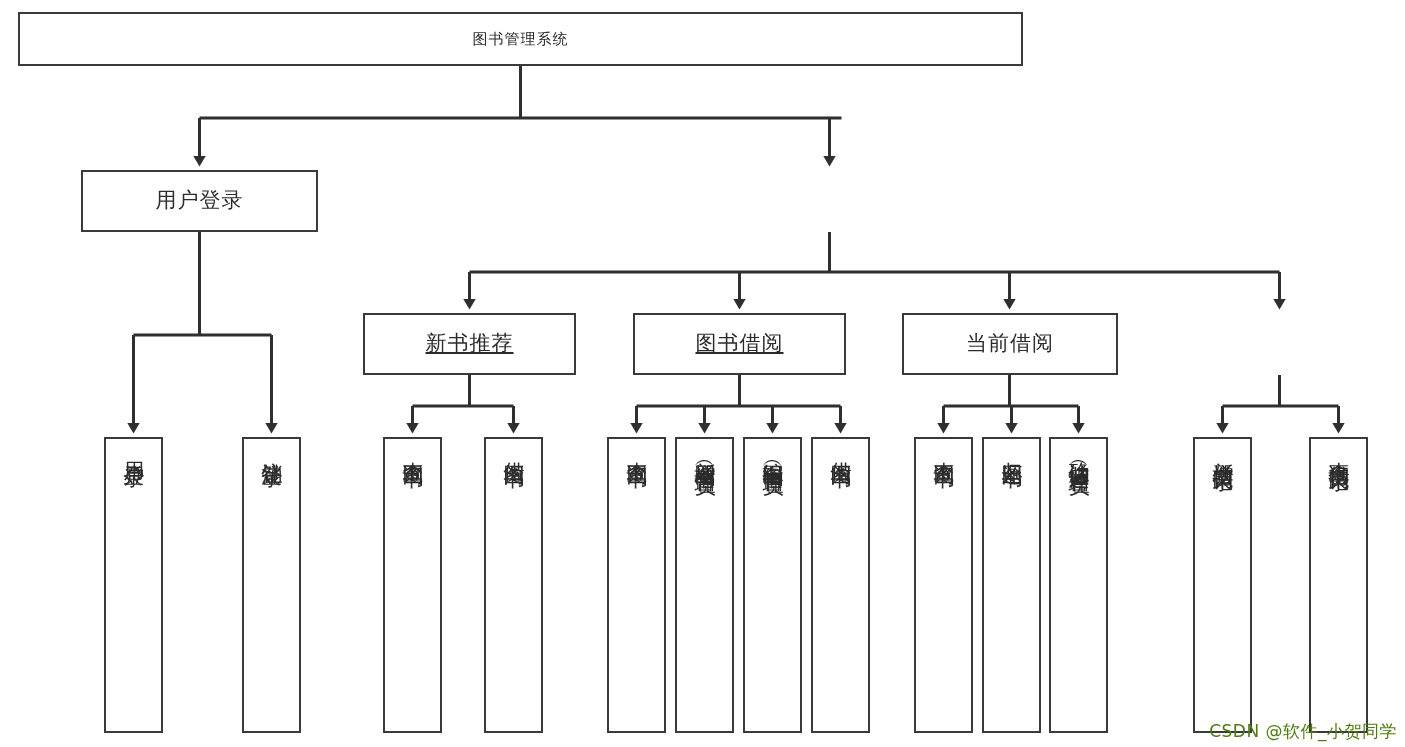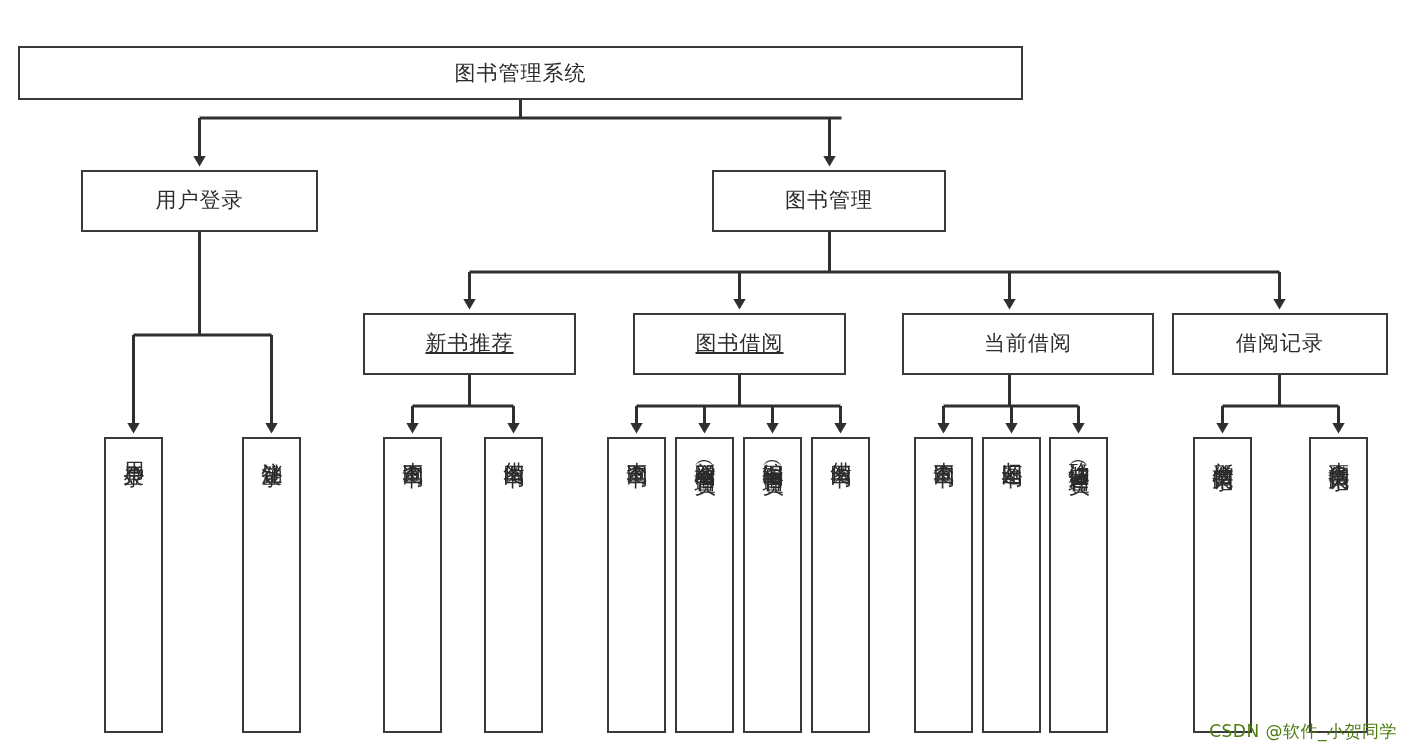--- a/index.html
+++ b/index.html
@@ -36,23 +36,22 @@
     justify-content: center;
     color: #2b2b2b;
   }
   .node-h {
     font-size: 21px;
     letter-spacing: 1px;
     line-height: 1.1;
     white-space: nowrap;
   }
   .node-root {
-    font-size: 21px;
+    font-size: 15px;
     letter-spacing: 1px;
-    margin-top: 34px;
   }
   .node-leaf {
     align-items: flex-start;
     justify-content: center;
     padding-top: 6px;
   }
   .vtext {
     writing-mode: vertical-rl;
     text-orientation: upright;
     font-size: 21px;
@@ -127,35 +126,29 @@
     </g>
   </svg>
 
   <div class="node node-root" style="left:18px; top:12px; width:1005px; height:54px;">
     <span>图书管理系统</span>
   </div>
 
   <div class="node node-h" style="left:81px; top:170px; width:237px; height:62px;">
     <span>用户登录</span>
   </div>
-  <div class="node node-h" style="left:712px; top:170px; width:234px; height:62px;">
-    <span>图书管理</span>
-  </div>
 
   <div class="node node-h" style="left:363px; top:313px; width:213px; height:62px;text-decoration:underline;">
     <span>新书推荐</span>
   </div>
   <div class="node node-h" style="left:633px; top:313px; width:213px; height:62px;text-decoration:underline;">
     <span>图书借阅</span>
   </div>
-  <div class="node node-h" style="left:902px; top:313px; width:252px; height:62px;">
+  <div class="node node-h" style="left:902px; top:313px; width:216px; height:62px;">
     <span>当前借阅</span>
-  </div>
-  <div class="node node-h" style="left:1172px; top:313px; width:216px; height:62px;">
-    <span>借阅记录</span>
   </div>
 
   <div class="node node-leaf" style="left:104px; top:437px; width:59px; height:296px;">
     <span class="vtext">用户登录</span>
   </div>
   <div class="node node-leaf" style="left:242px; top:437px; width:59px; height:296px;">
     <span class="vtext">注销登录</span>
   </div>
 
   <div class="node node-leaf" style="left:383px; top:437px; width:59px; height:296px;">

